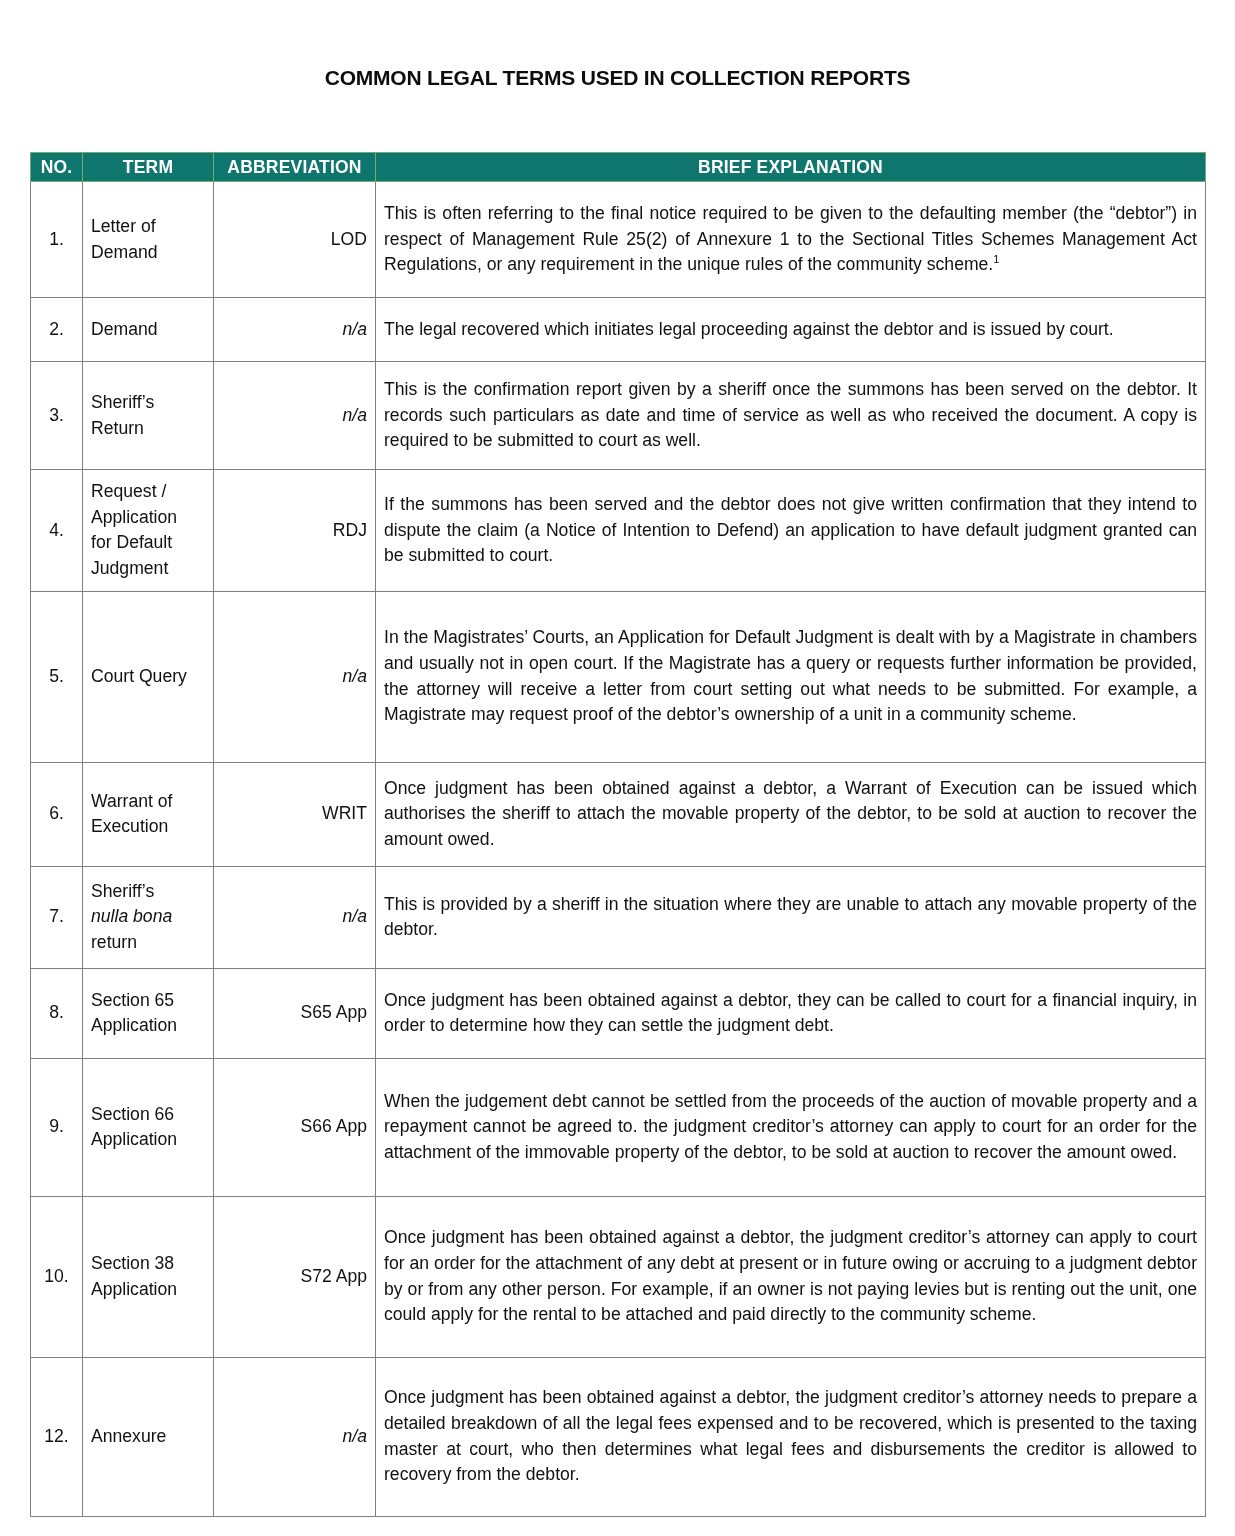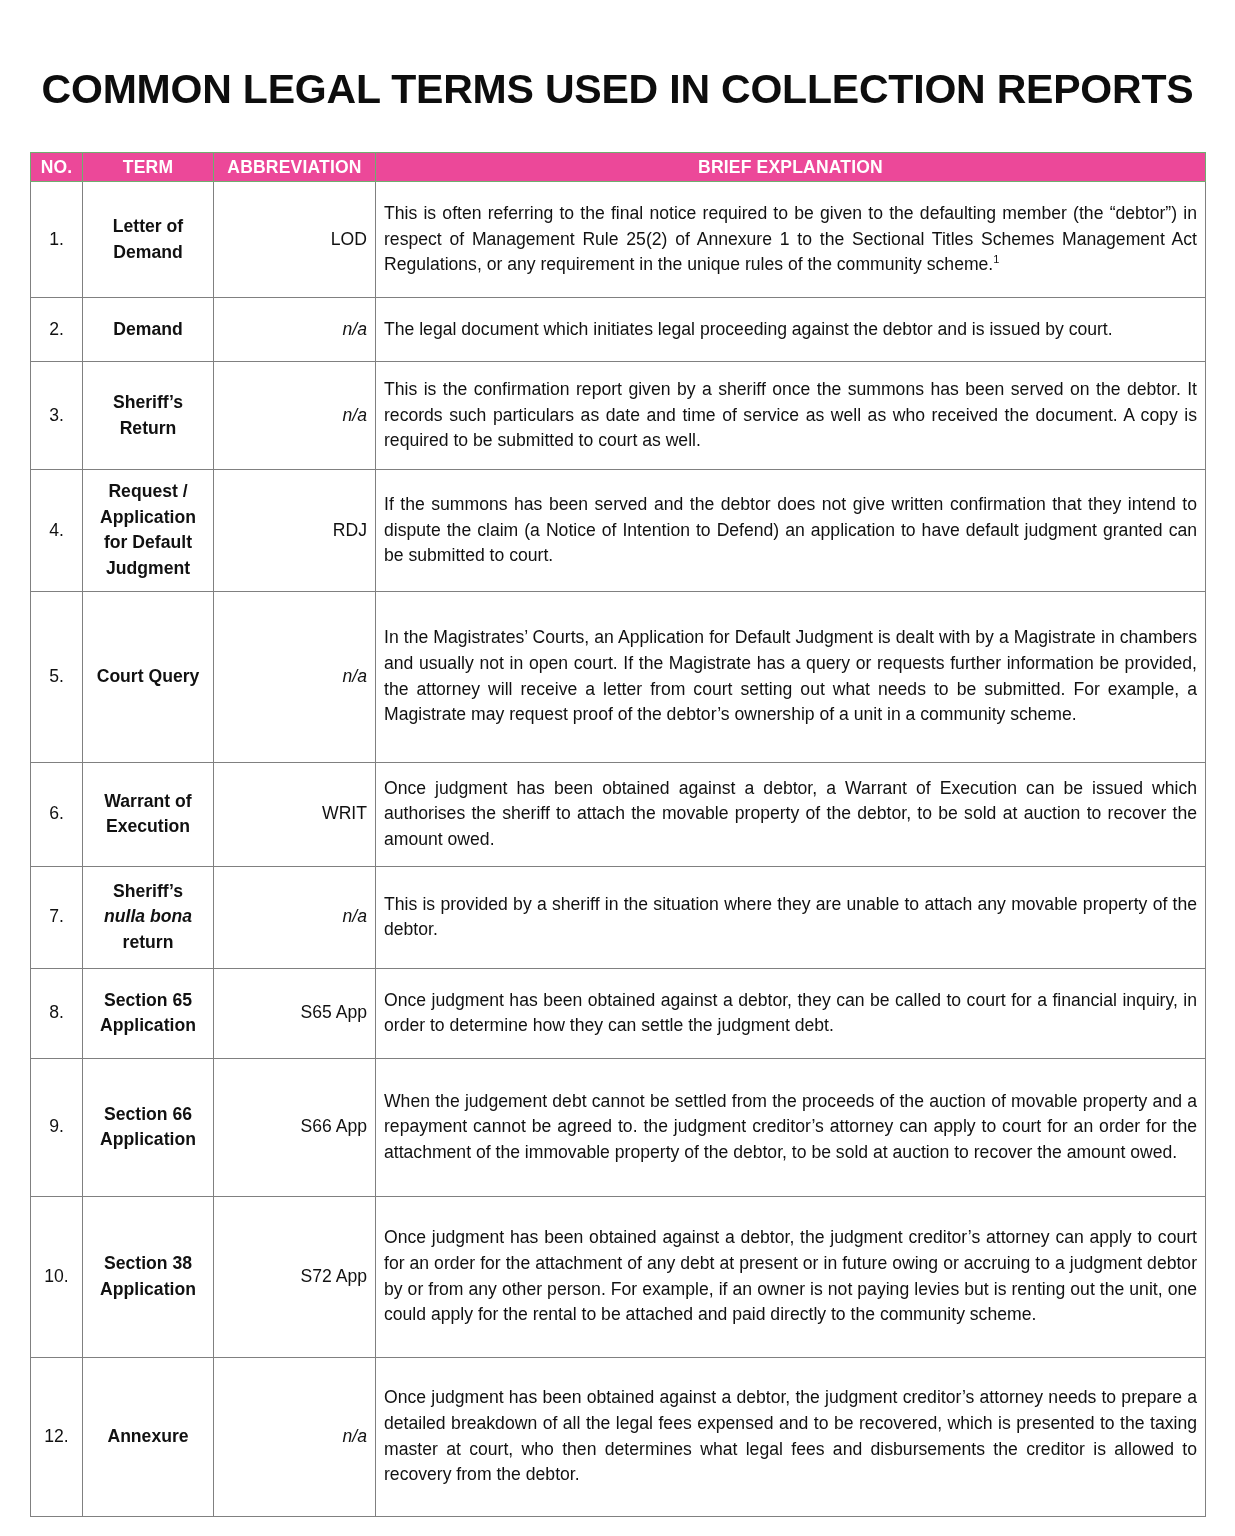--- a/index.html
+++ b/index.html
@@ -19,21 +19,21 @@
     width: 1235px;
     height: 1536px;
     box-sizing: border-box;
   }
   .doc-title {
     position: absolute;
     left: 0;
     top: 66px;
     width: 1235px;
     text-align: center;
-    font-size: 41px;
+    font-size: 21px;
     font-weight: 700;
     letter-spacing: -0.2px;
     color: #0d0d0d;
     white-space: nowrap;
   }
   .terms-table {
     position: absolute;
     left: 30px;
     top: 152px;
     width: 1175px;
@@ -45,21 +45,21 @@
   .terms-table col.c-abbr  { width: 162px; }
   .terms-table col.c-expl  { width: 830px; }
 
   .terms-table th,
   .terms-table td {
     border: 1px solid #808080;
     vertical-align: middle;
     box-sizing: border-box;
   }
   .terms-table thead th {
-    background: #ec4899;
+    background: #0f766e;
     color: #ffffff;
     font-size: 17.5px;
     font-weight: 700;
     letter-spacing: 0.2px;
     text-align: center;
     height: 29px;
     padding: 2px 4px;
     border-color: #6fae6f;
   }
   .terms-table tbody td {
@@ -67,24 +67,23 @@
     line-height: 1.46;
     color: #111111;
     padding: 9px 8px;
   }
   td.cell-no {
     text-align: center;
     padding-left: 2px;
     padding-right: 2px;
   }
   td.cell-term {
-    text-align: center;
+    text-align: left;
     padding-left: 4px;
     padding-right: 4px;
-    font-weight: bold;
   }
   td.cell-abbr {
     text-align: right;
   }
   td.cell-abbr.is-na {
     font-style: italic;
   }
   td.cell-expl {
     text-align: justify;
     text-justify: inter-word;
@@ -141,21 +140,21 @@
         <td class="cell-no">1.</td>
         <td class="cell-term"><span>Letter of</span><br><span>Demand</span></td>
         <td class="cell-abbr">LOD</td>
         <td class="cell-expl"><span>This is often referring to the final notice required to be given to the defaulting member (the “debtor”) in respect of Management Rule 25(2) of Annexure 1 to the Sectional Titles Schemes Management Act Regulations, or any requirement in the unique rules of the community scheme.</span><sup class="footnote-ref">1</sup></td>
       </tr>
 
       <tr data-row="2">
         <td class="cell-no">2.</td>
         <td class="cell-term">Demand</td>
         <td class="cell-abbr is-na">n/a</td>
-        <td class="cell-expl">The legal document which initiates legal proceeding against the debtor and is issued by court.</td>
+        <td class="cell-expl">The legal recovered which initiates legal proceeding against the debtor and is issued by court.</td>
       </tr>
 
       <tr data-row="3">
         <td class="cell-no">3.</td>
         <td class="cell-term"><span>Sheriff’s</span><br><span>Return</span></td>
         <td class="cell-abbr is-na">n/a</td>
         <td class="cell-expl">This is the confirmation report given by a sheriff once the summons has been served on the debtor. It records such particulars as date and time of service as well as who received the document. A copy is required to be submitted to court as well.</td>
       </tr>
 
       <tr data-row="4">

